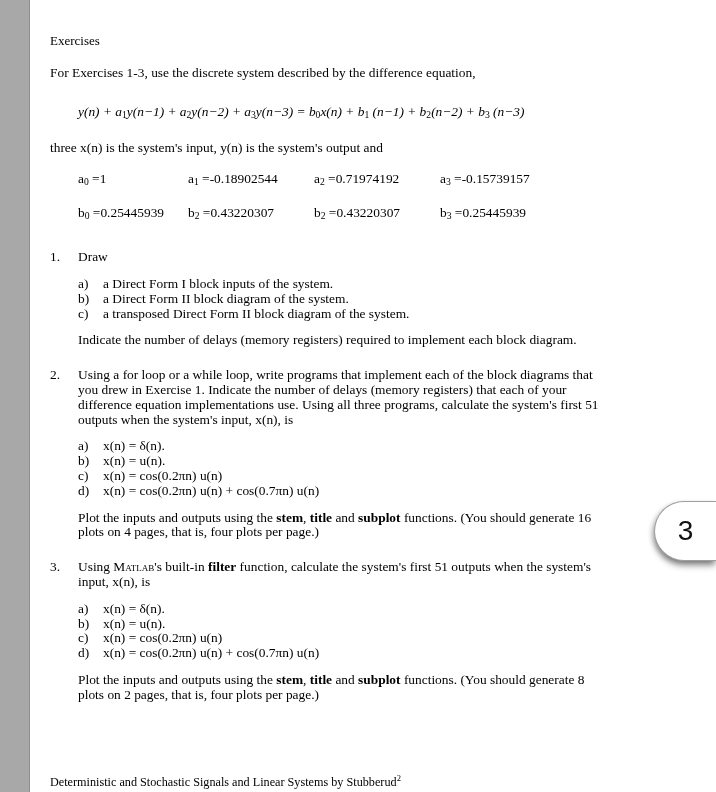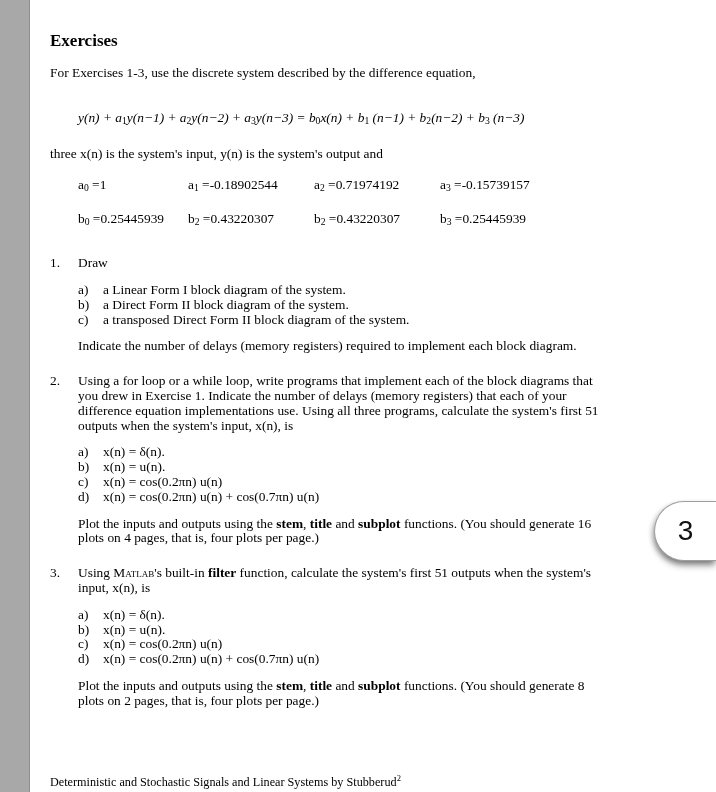--- a/index.html
+++ b/index.html
@@ -11,23 +11,23 @@
     font-size:13.4px;
     line-height:14.8px;
   }
   .viewport { position:relative; width:716px; height:792px; background:#fff; overflow:hidden; }
   .gutter {
     position:absolute; left:0; top:0; width:30px; height:792px;
     background:var(--gutter,#a8a8a8);
     border-right:1px solid #8f8f8f;
   }
   .page { position:absolute; left:50px; top:33px; width:553px; }
-  .title { font-size:17px; font-weight:bold; line-height:15px; }
+  .title { font-size:13px; font-weight:normal; line-height:15px; }
   .para { margin-top:18px; }
-  .equation { margin-top:30px; margin-left:28px; font-style:italic; }
+  .equation { margin-top:24px; margin-left:28px; font-style:italic; }
   .coef-grid {
     margin-top:16px; margin-left:28px;
     display:grid; grid-template-columns:110px 126px 126px auto; row-gap:16px;
   }
   .exercise { display:flex; margin-top:20px; }
   .ex-first { margin-top:26px; }
   .ex-num { width:28px; flex:none; }
   .ex-body { flex:1; }
   .sub-list { margin-top:12px; }
   .sub-item { display:flex; }
@@ -77,21 +77,21 @@
       <span class="coef"><span class="s-i">b</span><span class="s-sub">3</span><span> =0.25445939</span></span>
     </div>
 
     <div class="exercise ex-first">
       <div class="ex-num">1.</div>
       <div class="ex-body">
         <p class="ex-text"><span>Draw</span></p>
         <div class="sub-list">
           <div class="sub-item">
             <span class="sub-label">a)</span>
-            <span class="sub-text"><span>a Linear Form I block diagram of the system.</span></span>
+            <span class="sub-text"><span>a Direct Form I block inputs of the system.</span></span>
           </div>
           <div class="sub-item">
             <span class="sub-label">b)</span>
             <span class="sub-text"><span>a Direct Form II block diagram of the system.</span></span>
           </div>
           <div class="sub-item">
             <span class="sub-label">c)</span>
             <span class="sub-text"><span>a transposed Direct Form II block diagram of the system.</span></span>
           </div>
         </div>

